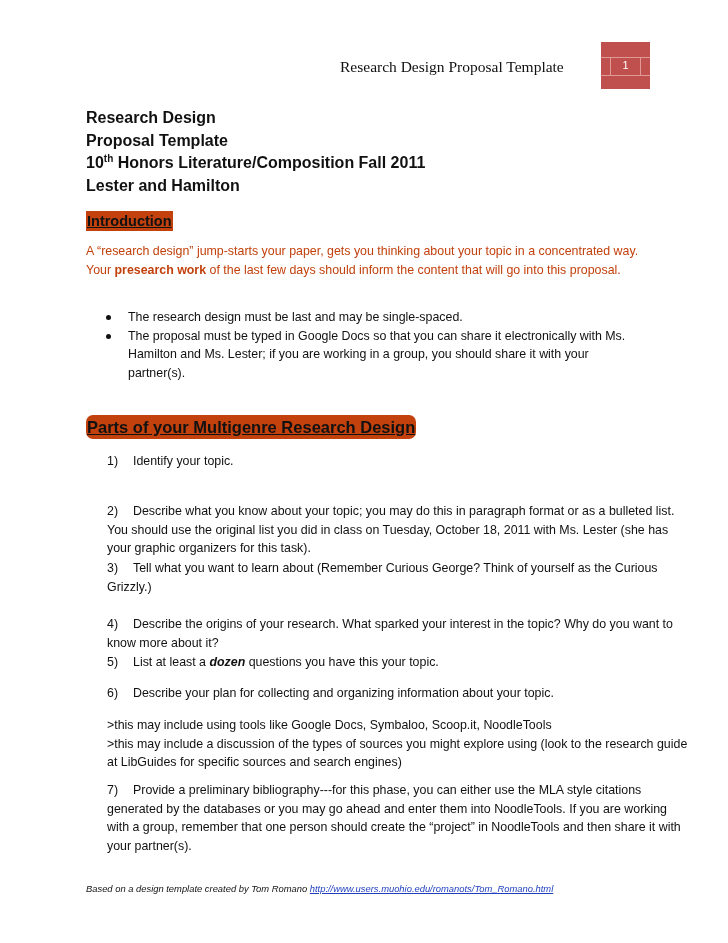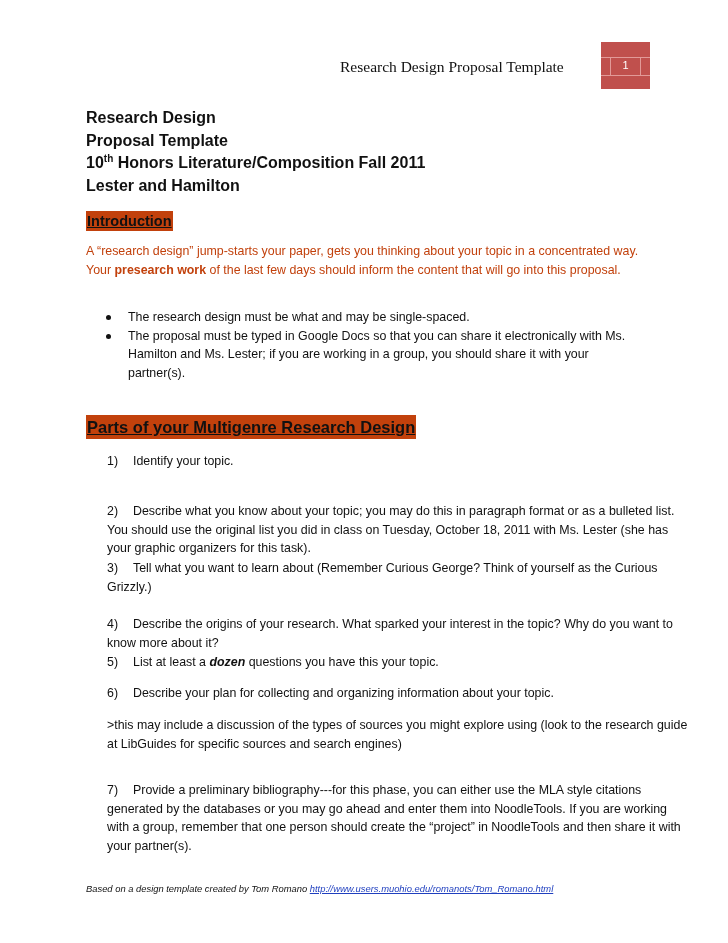--- a/index.html
+++ b/index.html
@@ -89,20 +89,21 @@
     }
     .intro-heading {
       top: 211px;
       font-size: 14.5px;
       line-height: 20px;
     }
     .parts-heading {
       top: 415px;
       font-size: 16.5px;
       line-height: 24px;
+      border-radius: 7px;
     }
     .para {
       position: absolute;
       font-size: 12.4px;
       line-height: 18.5px;
       color: #c2410c;
     }
     .intro-para {
       left: 86px;
       top: 242px;
@@ -179,21 +180,21 @@
     <div>Proposal Template</div>
     <div><span>10</span><sup>th</sup><span> Honors Literature/Composition Fall 2011</span></div>
     <div>Lester and Hamilton</div>
   </div>
 
   <div class="section-heading intro-heading">Introduction</div>
 
   <div class="para intro-para"><span>A “research design” jump-starts your paper, gets you thinking about your topic in a concentrated way. Your </span><b>presearch work</b><span> of the last few days should inform the content that will go into this proposal.</span></div>
 
   <ul class="bullets">
-    <li><span class="dot"></span><span>The research design must be what and may be single-spaced.</span></li>
+    <li><span class="dot"></span><span>The research design must be last and may be single-spaced.</span></li>
     <li><span class="dot"></span><span>The proposal must be typed in Google Docs so that you can share it electronically with Ms. Hamilton and Ms. Lester; if you are working in a group, you should share it with your partner(s).</span></li>
   </ul>
 
   <div class="section-heading parts-heading">Parts of your Multigenre Research Design</div>
 
   <div class="step step-1" style="top:452px;">
     <span class="num">1)</span><span>Identify your topic.</span>
   </div>
 
   <div class="step" style="top:502px; left:107px; width:582px;">
@@ -210,20 +211,21 @@
 
   <div class="step" style="top:653px;">
     <span class="num">5)</span><span>List at least a </span><b><i>dozen</i></b><span> questions you have this your topic.</span>
   </div>
 
   <div class="step" style="top:684px;">
     <span class="num">6)</span><span>Describe your plan for collecting and organizing information about your topic.</span>
   </div>
 
   <div class="step" style="top:716px; width:582px;">
+    <div>&gt;this may include using tools like Google Docs, Symbaloo, Scoop.it, NoodleTools</div>
     <div>&gt;this may include a discussion of the types of sources you might explore using (look to the research guide at LibGuides for specific sources and search engines)</div>
   </div>
 
   <div class="step" style="top:781px; width:582px;">
     <span class="num">7)</span><span>Provide a preliminary bibliography---for this phase, you can either use the MLA style citations generated by the databases or you may go ahead and enter them into NoodleTools.  If you are working with a group, remember that one person should create the “project” in NoodleTools and then share it with your partner(s).</span>
   </div>
 
   <div class="footer-note">
     <span>Based on a design template created by Tom Romano </span><a>http://www.users.muohio.edu/romanots/Tom_Romano.html</a>
   </div>

